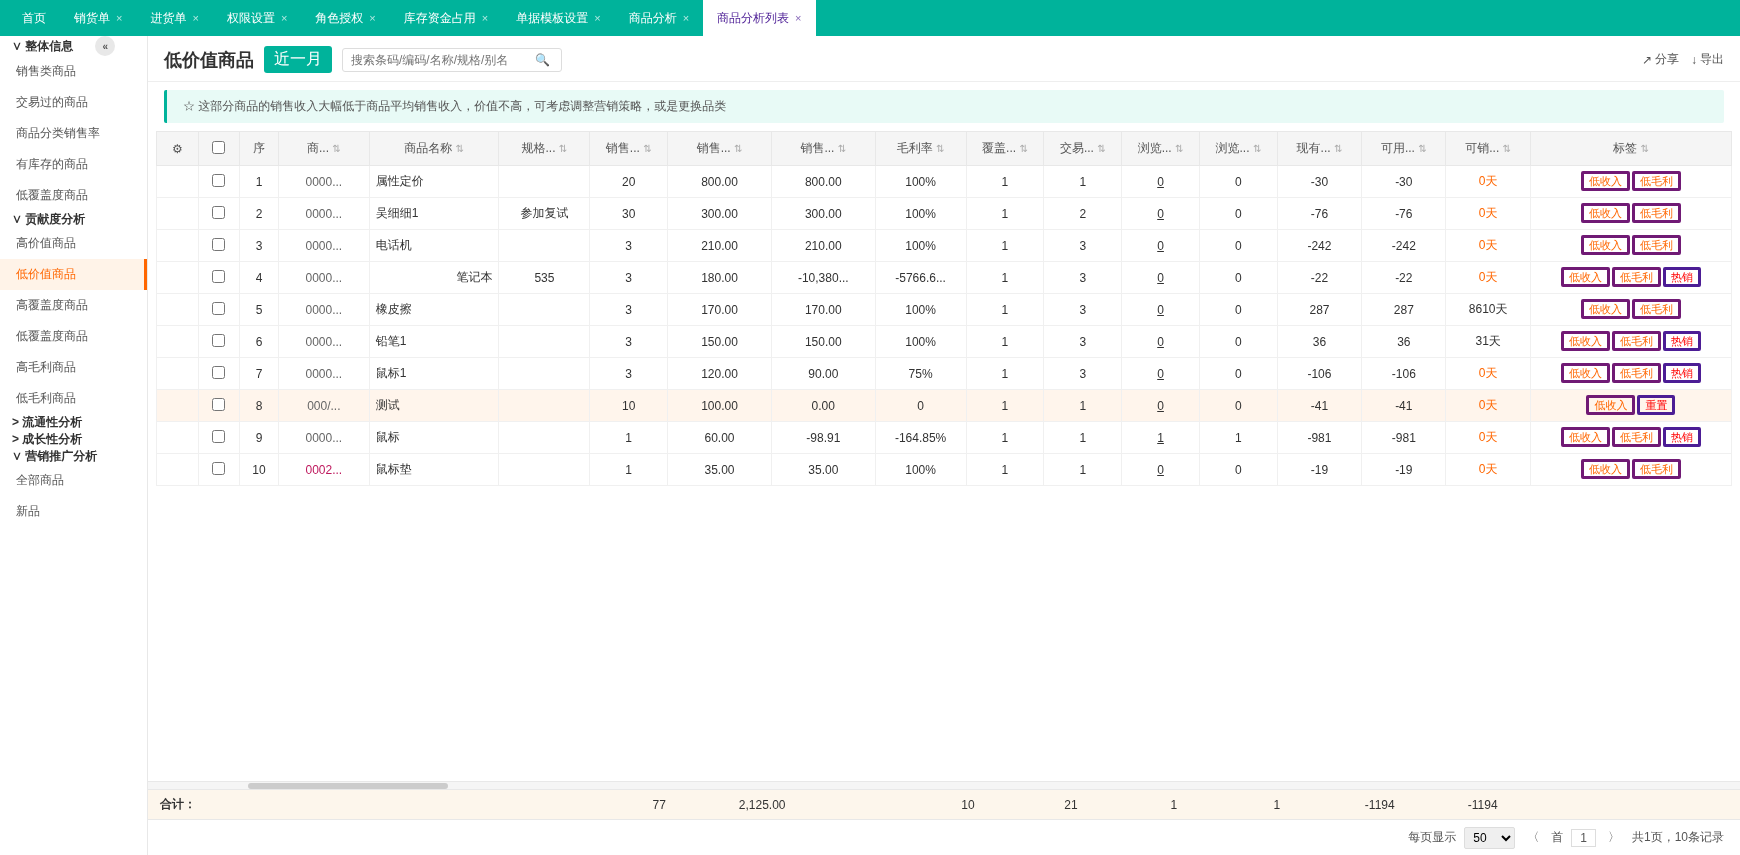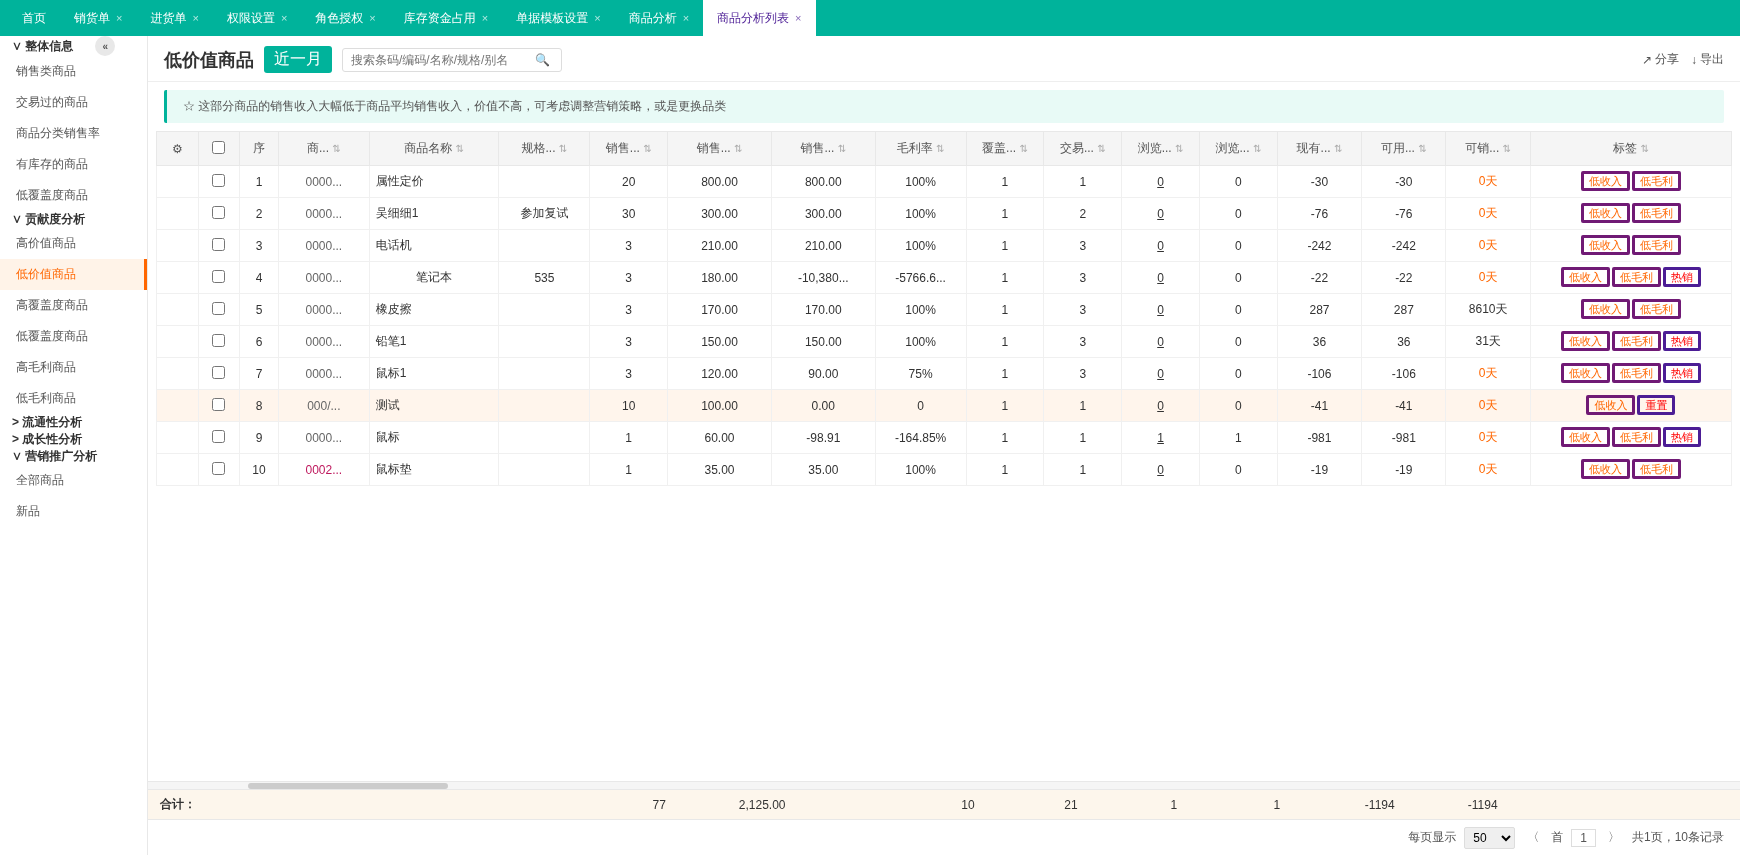--- a/index.html
+++ b/index.html
@@ -451,21 +451,21 @@
     <td>-242</td>
     <td>-242</td>
     <td style="color:#f60">0天</td>
     <td><span class="tag tag-orange">低收入</span><span class="tag tag-orange">低毛利</span></td>
   </tr>
               <tr>
     <td></td>
     <td><input type="checkbox" style=""></td>
     <td>4</td>
     <td style="color:#666">0000...</td>
-    <td style="text-align:center">笔记本</td>
+    <td style="text-align:right">笔记本</td>
     <td>535</td>
     <td>3</td>
     <td>180.00</td>
     <td>-10,380...</td>
     <td>-5766.6...</td>
     <td>1</td>
     <td>3</td>
     <td><span class="underline-link">0</span></td>
     <td>0</td>
     <td>-22</td>

